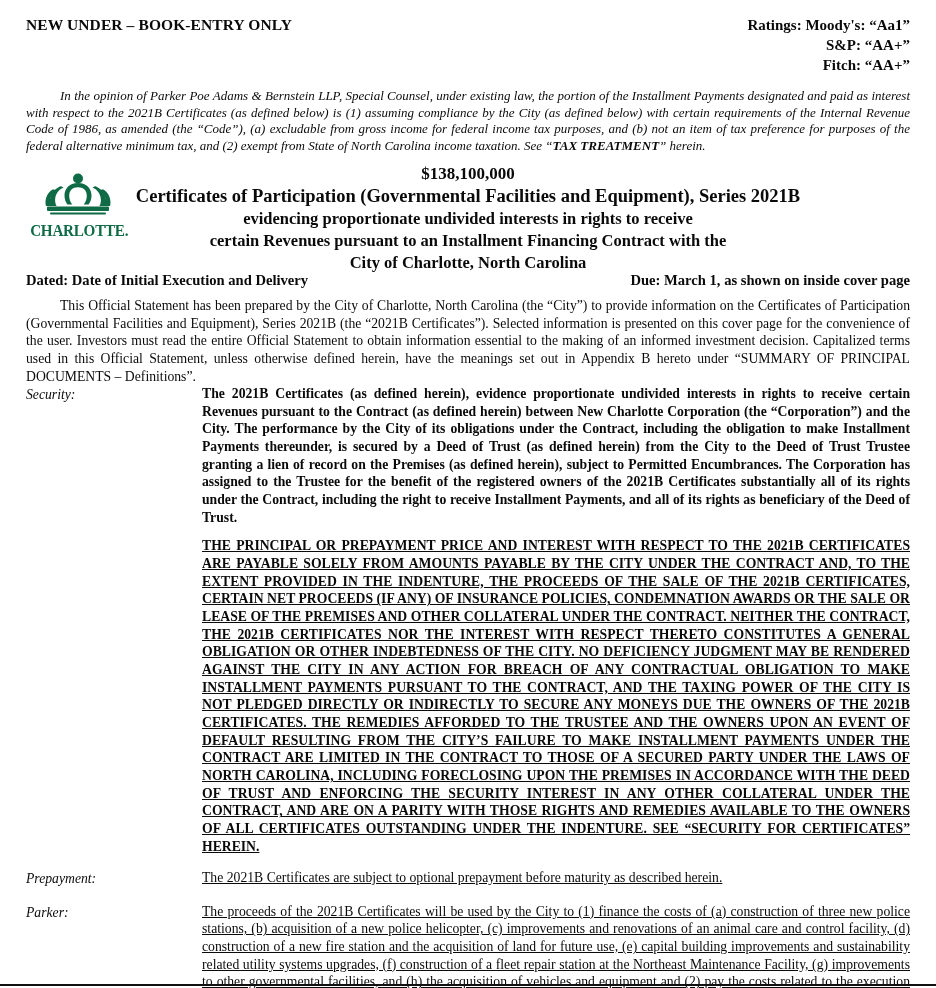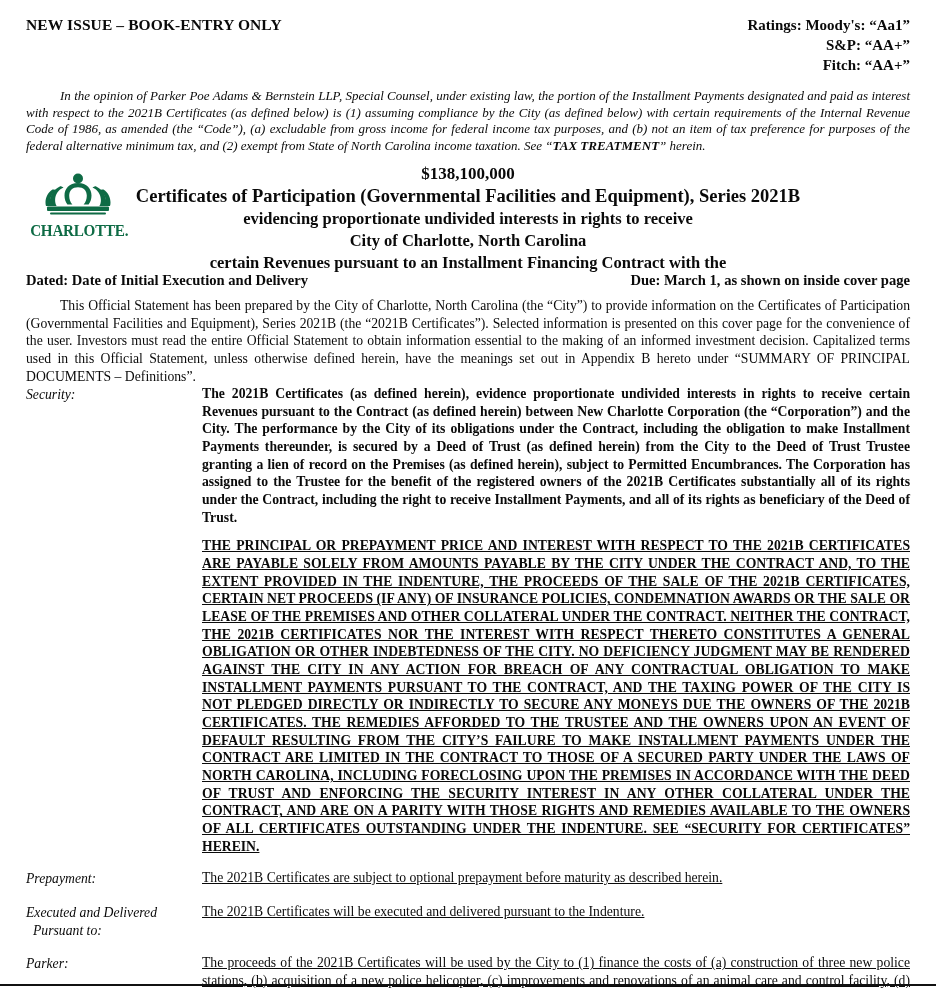--- a/index.html
+++ b/index.html
@@ -164,21 +164,21 @@
     height: 2px;
     background: #111111;
   }
 </style>
 </head>
 <body>
 
 <div class="page">
 
   <div class="header-row">
-    <div class="new-issue">NEW ISSUE – BOOK-ENTRY ONLY</div>
+    <div class="new-issue">NEW UNDER – BOOK-ENTRY ONLY</div>
     <div class="ratings">
       <div>Ratings: Moody's: “Aa1”</div>
       <div>S&amp;P: “AA+”</div>
       <div>Fitch: “AA+”</div>
     </div>
   </div>
 
   <div class="opinion"><span>In the opinion of Parker Poe Adams &amp; Bernstein LLP, Special Counsel, under existing law, the portion of the Installment Payments designated and paid as interest with respect to the 2021B Certificates (as defined below) is (1) assuming compliance by the City (as defined below) with certain requirements of the Internal Revenue Code of 1986, as amended (the “Code”), (a) excludable from gross income for federal income tax purposes, and (b) not an item of tax preference for purposes of the federal alternative minimum tax, and (2) exempt from State of North Carolina income taxation. See “</span><b>TAX TREATMENT</b><span>” herein.</span></div>
 
   <div class="title-block">
@@ -195,22 +195,22 @@
           <rect x="8" y="33.5" width="62" height="4.6" rx="1"></rect>
           <rect x="11" y="39.4" width="56" height="2.2" rx="1"></rect>
         </g>
       </svg>
       <div class="logo-word" style="color:#0e6b45">CHARLOTTE.</div>
     </div>
 
     <div class="amount">$138,100,000</div>
     <div class="title-main">Certificates of Participation (Governmental Facilities and Equipment), Series 2021B</div>
     <div class="title-sub">evidencing proportionate undivided interests in rights to receive</div>
+    <div class="title-sub">certain Revenues pursuant to an Installment Financing Contract with the</div>
     <div class="title-sub">City of Charlotte, North Carolina</div>
-    <div class="title-sub">certain Revenues pursuant to an Installment Financing Contract with the</div>
   </div>
 
   <div class="dated-row">
     <div>Dated: Date of Initial Execution and Delivery</div>
     <div>Due: March 1, as shown on inside cover page</div>
   </div>
 
   <div class="intro"><span>This Official Statement has been prepared by the City of Charlotte, North Carolina (the “City”) to provide information on the Certificates of Participation (Governmental Facilities and Equipment), Series 2021B (the “2021B Certificates”). Selected information is presented on this cover page for the convenience of the user. Investors must read the entire Official Statement to obtain information essential to the making of an informed investment decision. Capitalized terms used in this Official Statement, unless otherwise defined herein, have the meanings set out in </span><b>Appendix B</b><span> hereto under “</span><b>SUMMARY OF PRINCIPAL DOCUMENTS – Definitions</b><span>”.</span></div>
 
   <div class="terms">
@@ -227,29 +227,20 @@
 
     <div class="term-row">
       <div class="term-label">
         <span>Prepayment:</span>
       </div>
       <div class="term-body">
         <p>The 2021B Certificates are subject to optional prepayment before maturity as described herein.</p>
       </div>
     </div>
 
-    <div class="term-row">
-      <div class="term-label">
-        <span>Executed and Delivered</span>
-        <span class="second-line">Pursuant to:</span>
-      </div>
-      <div class="term-body">
-        <p>The 2021B Certificates will be executed and delivered pursuant to the Indenture.</p>
-      </div>
-    </div>
 
     <div class="term-row">
       <div class="term-label">
         <span>Parker:</span>
       </div>
       <div class="term-body">
         <p>The proceeds of the 2021B Certificates will be used by the City to (1) finance the costs of (a) construction of three new police stations, (b) acquisition of a new police helicopter, (c) improvements and renovations of an animal care and control facility, (d) construction of a new fire station and the acquisition of land for future use, (e) capital building improvements and sustainability related utility systems upgrades, (f) construction of a fleet repair station at the Northeast Maintenance Facility, (g) improvements to other governmental facilities, and (h) the acquisition of vehicles and equipment and (2) pay the costs related to the execution and delivery of the 2021B Certificates.</p>
       </div>
     </div>
 

